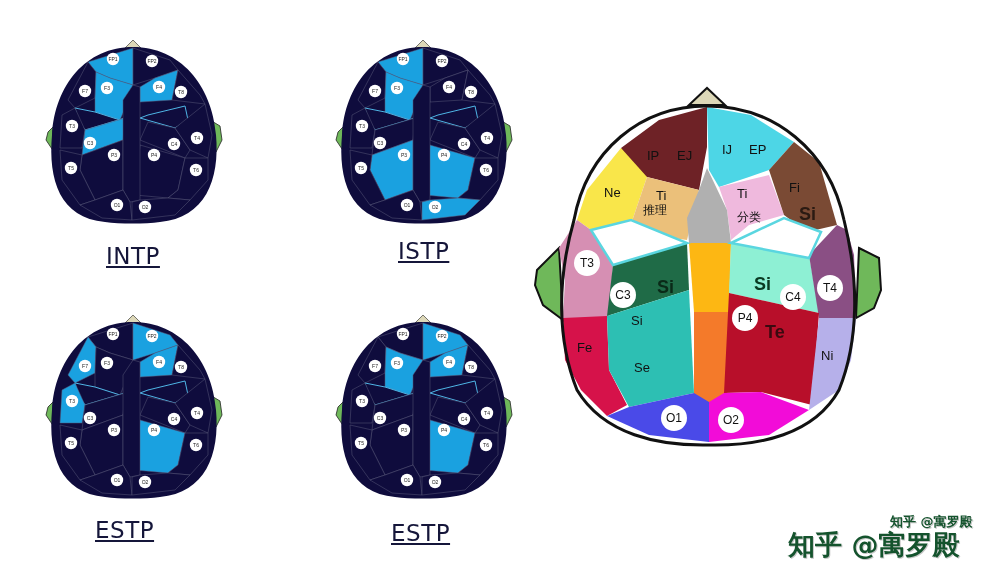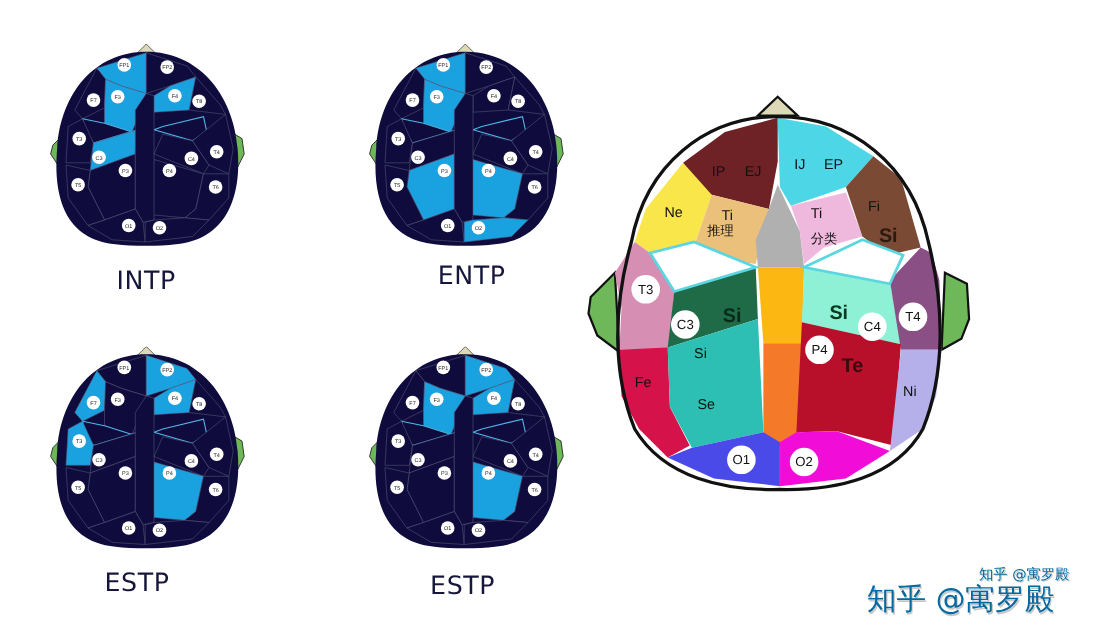--- a/index.html
+++ b/index.html
@@ -1,23 +1,23 @@
 <!DOCTYPE html>
 <html><head>
 <meta charset="utf-8">
 <style>
   html, body { margin:0; padding:0; }
   body { width:1000px; height:585px; background:#ffffff; position:relative; overflow:hidden; font-family:"DejaVu Sans", sans-serif; }
   .small-brain { position:absolute; width:190px; height:190px; }
   .small-brain svg { width:190px; height:190px; display:block; }
-  .type-label { position:absolute; font-family:"DejaVu Sans", sans-serif; font-size:23px; color:#15163a; letter-spacing:0.5px; }
+  .type-label { position:absolute; font-family:"DejaVu Sans", sans-serif; font-size:23px; color:#15163a; letter-spacing:0.5px;text-decoration:underline; }
   .big-brain { position:absolute; left:529px; top:80px; width:360px; height:370px; }
   .big-brain svg { width:360px; height:370px; display:block; }
   .electrode text { font-family:"Liberation Sans", sans-serif; }
-  .watermark { position:absolute; color:#0369a1; font-family:"DejaVu Sans", sans-serif; text-shadow: 1px 1px 0 #c8c8c8; }
+  .watermark { position:absolute; color:#14532d; font-family:"DejaVu Sans", sans-serif; text-shadow: 1px 1px 0 #c8c8c8; font-weight: bold; }
   .wm-big { left:788px; top:527px; font-size:27px; }
   .wm-small { left:890px; top:513px; font-size:13px; }
 </style>
 </head>
 <body>
 
 <div class="small-brain" style="left:40px; top:40px;">
     <svg viewBox="0 0 190 190">
       <polygon points="22,78 8,92 6,100 14,112 22,118" fill="#6fb85a" stroke="#222" stroke-width="0.8"></polygon>
       <polygon points="170,80 180,86 182,100 176,112 168,116" fill="#6fb85a" stroke="#222" stroke-width="0.8"></polygon>
@@ -130,21 +130,21 @@
       <circle cx="31" cy="128" r="6.2" fill="#ffffff"></circle>
       <text x="31" y="130" font-size="5" text-anchor="middle" fill="#222" font-family="Liberation Sans, sans-serif">T5</text>
       <circle cx="156" cy="130" r="6.2" fill="#ffffff"></circle>
       <text x="156" y="132" font-size="5" text-anchor="middle" fill="#222" font-family="Liberation Sans, sans-serif">T6</text>
       <circle cx="77" cy="165" r="6.2" fill="#ffffff"></circle>
       <text x="77" y="167" font-size="5" text-anchor="middle" fill="#222" font-family="Liberation Sans, sans-serif">O1</text>
       <circle cx="105" cy="167" r="6.2" fill="#ffffff"></circle>
       <text x="105" y="169" font-size="5" text-anchor="middle" fill="#222" font-family="Liberation Sans, sans-serif">O2</text>
     </svg>
   </div>
-<div class="type-label" style="left:398px; top:238px;">ENTP</div>
+<div class="type-label" style="left:398px; top:238px;">ISTP</div>
 
 <div class="small-brain" style="left:40px; top:315px;">
     <svg viewBox="0 0 190 190">
       <polygon points="22,78 8,92 6,100 14,112 22,118" fill="#6fb85a" stroke="#222" stroke-width="0.8"></polygon>
       <polygon points="170,80 180,86 182,100 176,112 168,116" fill="#6fb85a" stroke="#222" stroke-width="0.8"></polygon>
       <polygon points="85,8 93,0 101,8" fill="#ddd8b8" stroke="#222" stroke-width="0.6"></polygon>
       <path d="M93,7 C140,7 172,45 176,95 C180,140 165,178 120,182 C105,184 80,184 65,182 C20,178 8,140 12,95 C15,45 46,7 93,7 Z" fill="#0f0c3d"></path>
       <polygon points="48,22 93,8 93,45 70,38 56,32" fill="#0f0c3d" stroke="#5a5a7a" stroke-width="0.5"></polygon>
       <polygon points="93,8 130,20 138,30 115,38 93,45" fill="#1aa1e0" stroke="#5a5a7a" stroke-width="0.5"></polygon>
       <polygon points="28,60 48,22 56,32 55,58 35,68" fill="#1aa1e0" stroke="#5a5a7a" stroke-width="0.5"></polygon>

